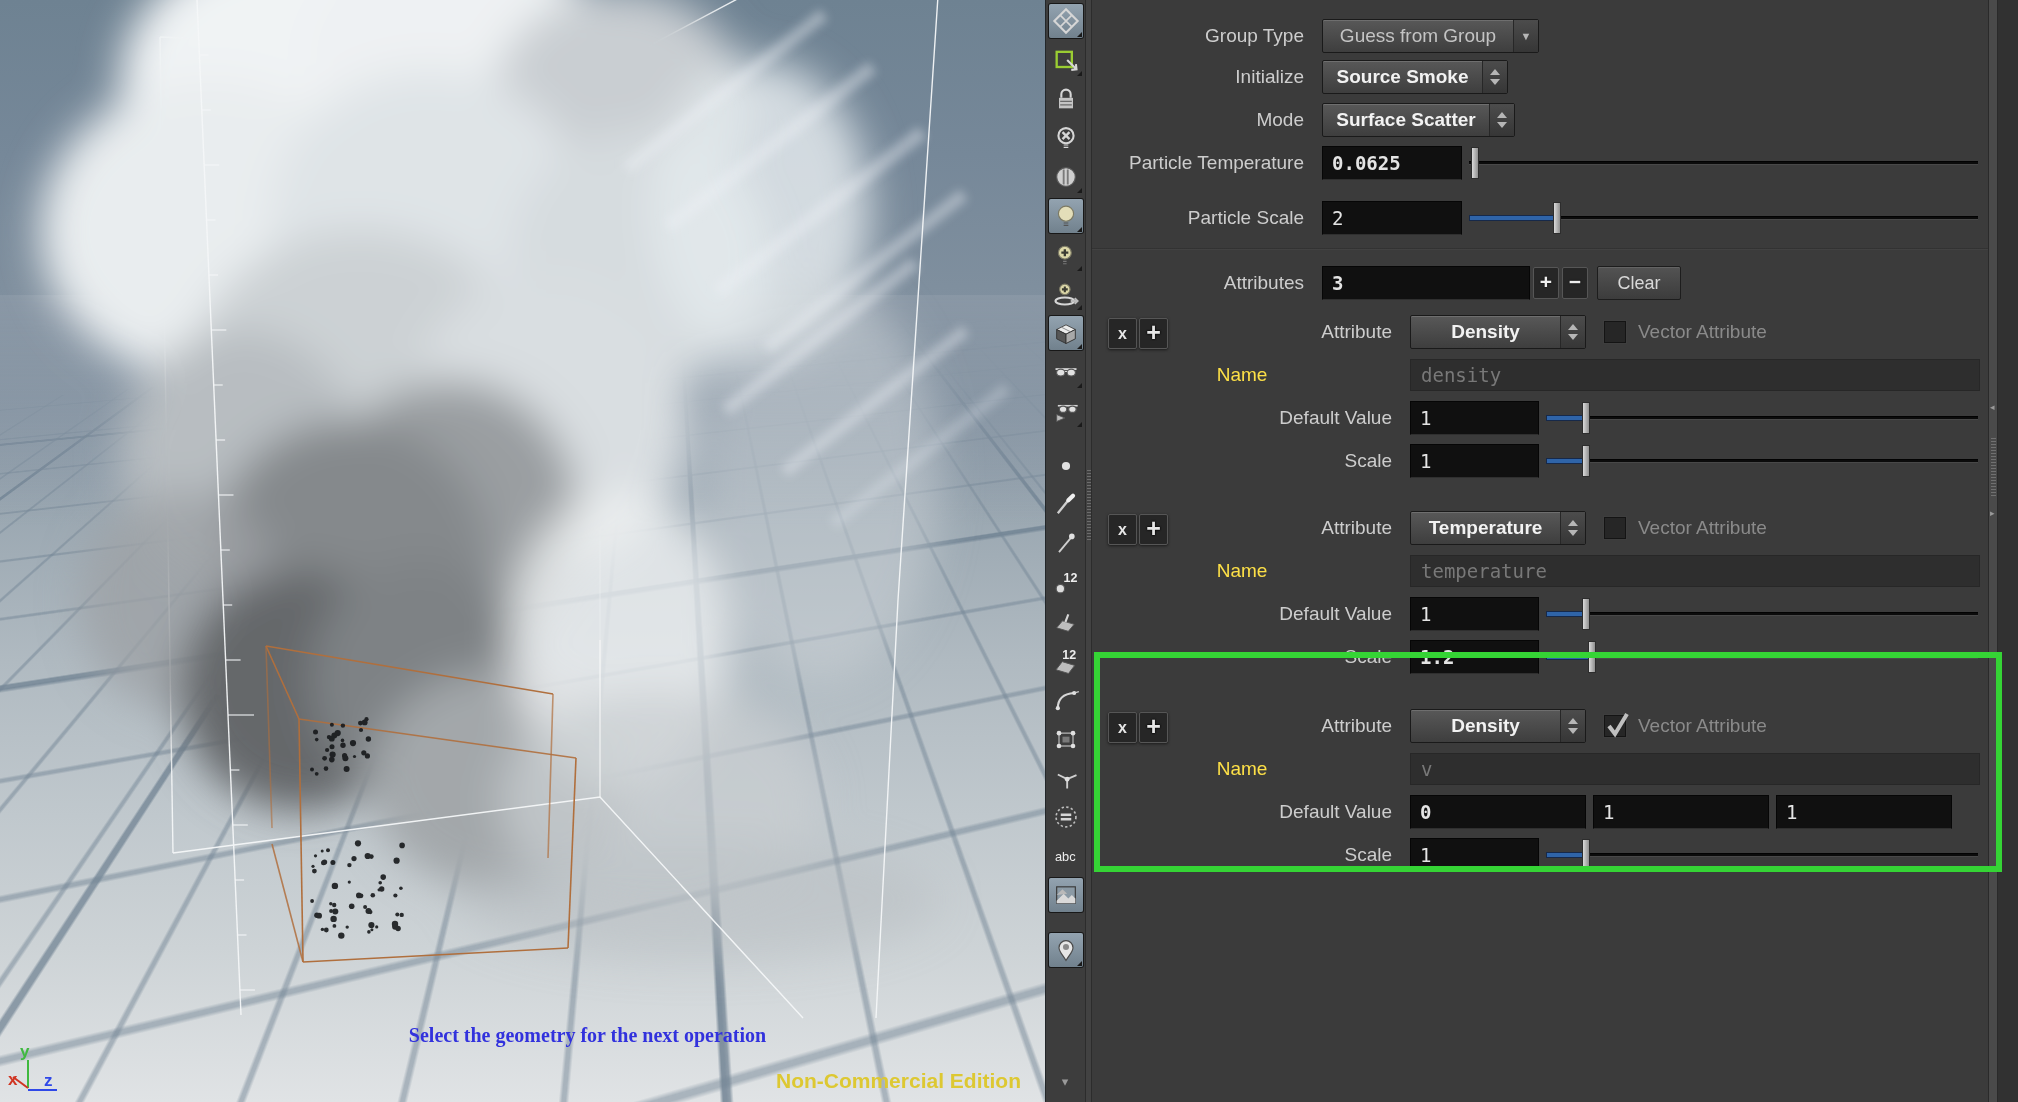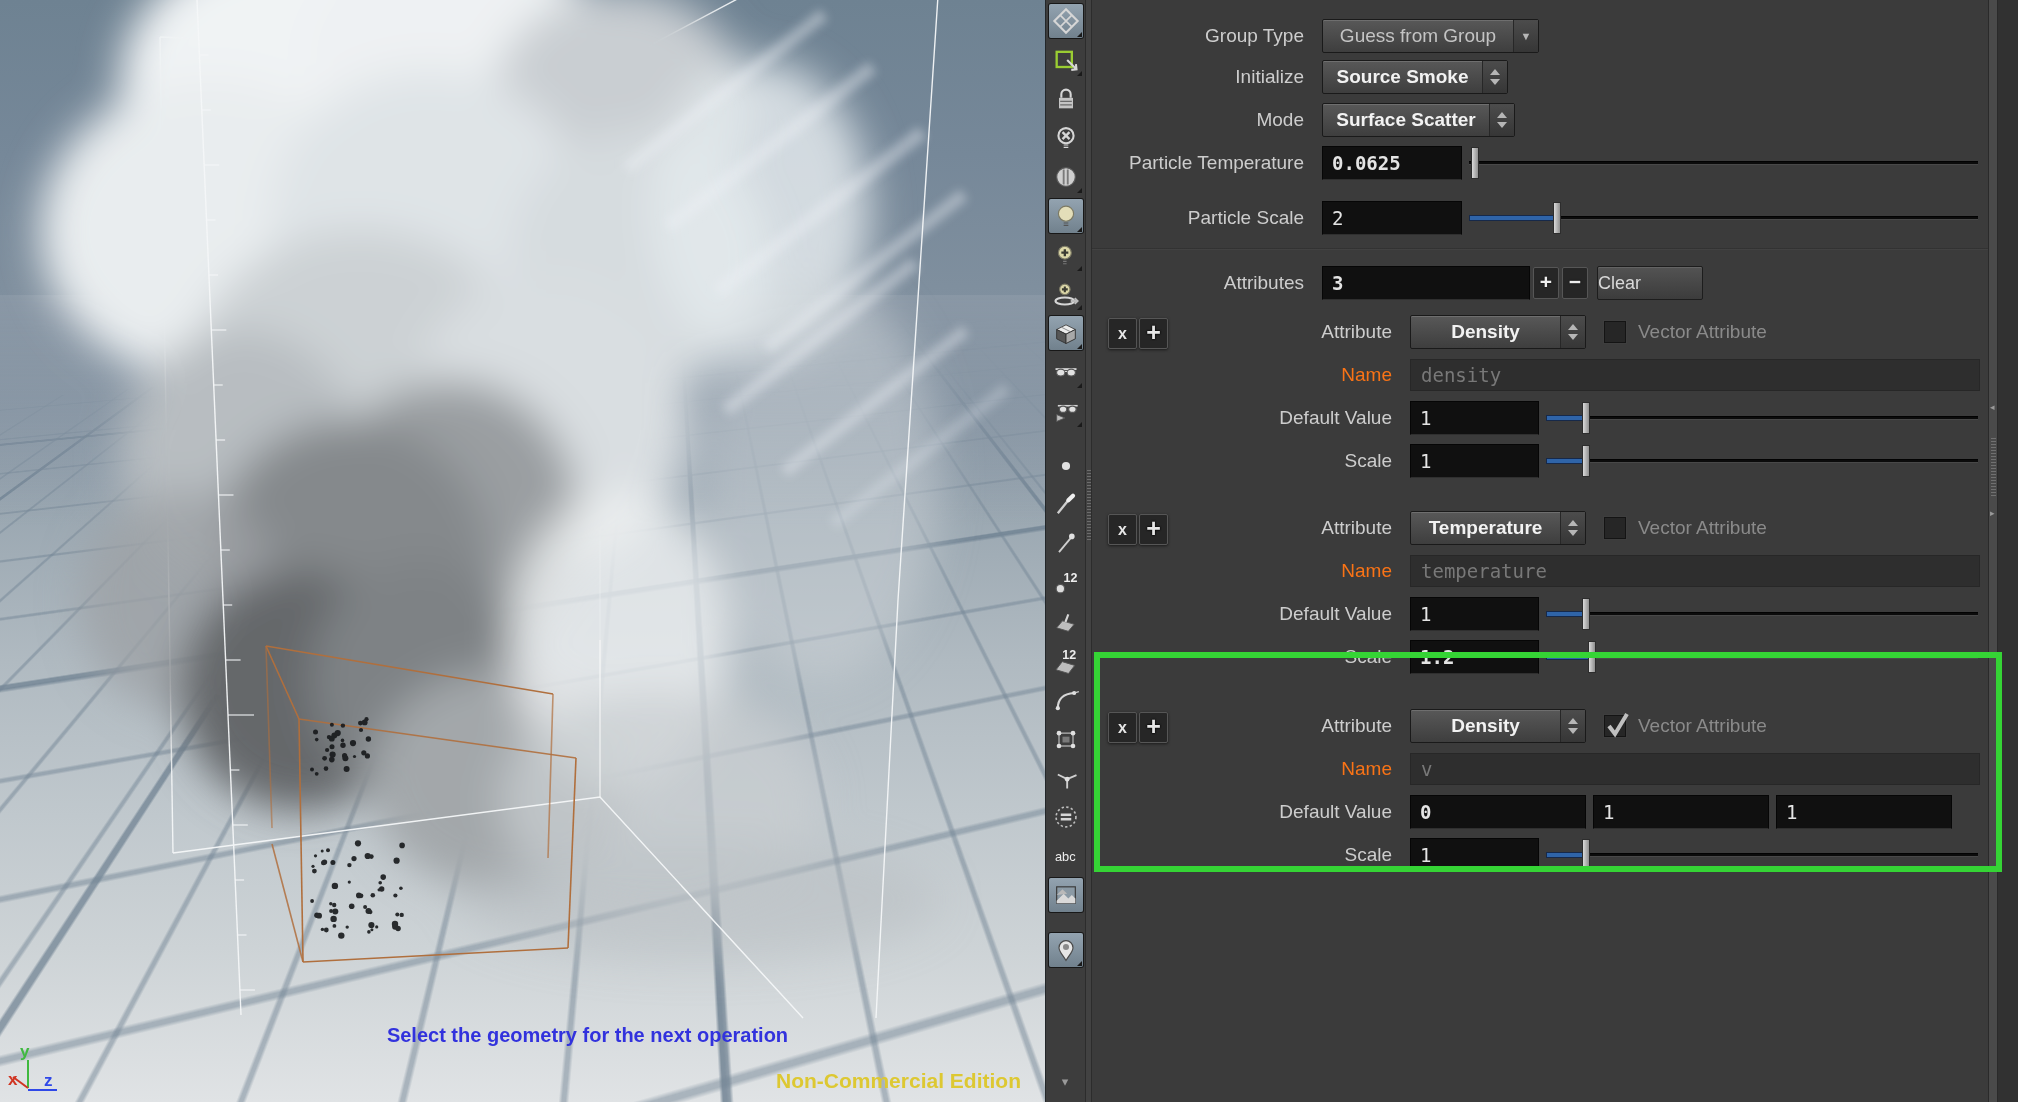--- a/index.html
+++ b/index.html
@@ -15,21 +15,21 @@
     background-image:
       repeating-linear-gradient(90deg, rgba(116,134,150,0) 0 44px, rgba(116,134,150,.5) 44px 46px),
       repeating-linear-gradient(0deg,  rgba(116,134,150,0) 0 44px, rgba(116,134,150,.5) 44px 46px),
       repeating-linear-gradient(90deg, rgba(100,120,138,0) 0 218px, rgba(100,120,138,.65) 218px 221px),
       repeating-linear-gradient(0deg,  rgba(100,120,138,0) 0 218px, rgba(100,120,138,.65) 218px 221px);
     transform:perspective(620px) rotateX(63deg) rotateZ(-11deg);transform-origin:42% 0;}
   .haze{position:absolute;left:0;top:295px;width:100%;height:230px;
     background:linear-gradient(180deg,#8997a5 0%,rgba(137,151,165,.85) 30%,rgba(137,151,165,0) 100%);}
   #vp-svg{position:absolute;left:0;top:0;}
   .vp-prompt{position:absolute;left:0;top:1024px;width:1175px;text-align:center;
-    font-size:20px;font-weight:bold;color:#3232dd;}
+    font-size:20px;font-weight:bold;color:#3232dd;font-family:Liberation Serif, serif;}
   .vp-help{position:absolute;left:150px;top:1070px;font-size:20px;color:#161616;z-index:3;}
   .vp-watermark{position:absolute;right:24px;top:1069px;font-size:21px;font-weight:bold;
     color:#ddc832;z-index:2;}
 
   
   .toolbar{position:absolute;left:1045px;top:0;width:40px;height:1102px;background:#3d3d3d;
     border-left:1px solid #23272a;display:flex;flex-direction:column;align-items:center;padding-top:4px;}
   .tbi{position:relative;width:34px;height:34px;margin-bottom:5px;border-radius:2px;
     display:flex;align-items:center;justify-content:center;flex:none;}
   .tbi.sel{background:linear-gradient(#93a3b0,#71818d);box-shadow:0 0 0 1px #181818;}
@@ -44,21 +44,21 @@
   .pane-grip .dots{position:absolute;left:1px;top:470px;width:4px;height:70px;
     background:repeating-linear-gradient(0deg,#6d6d6d 0 1px,transparent 1px 3px);}
 
   
   .params{position:absolute;left:1092px;top:0;width:896px;height:1102px;background:#3b3b3b;
     color:#cdcdcd;font-size:19px;margin-top:27px;}
   .prow{position:absolute;left:0;right:8px;height:34px;display:flex;align-items:center;}
   .plabel{width:230px;text-align:right;padding-right:18px;color:#cdcdcd;flex:none;
     white-space:nowrap;}
   .plabel.wide{width:318px;}
-  .plabel.dis{color:#f97316;}
+  .plabel.dis{color:#fde047;text-align:center;}
   .nfield{height:34px;background:#101010;border:1px solid #060606;border-bottom-color:#2f2f2f;
     color:#e4e4e4;font-family:"DejaVu Sans Mono",monospace;font-size:19px;line-height:32px;
     padding-left:9px;flex:none;overflow:hidden;}
   .nfield.b{font-weight:bold;}
   .namefield{height:32px;background:#2e2e2e;border:1px solid #272727;color:#787878;
     font-family:"DejaVu Sans Mono",monospace;font-size:19px;line-height:30px;padding-left:10px;
     flex:1;}
   .menu-btn{height:34px;display:flex;align-items:stretch;background:linear-gradient(#585858,#3e3e3e);
     border:1px solid #1a1a1a;border-radius:2px;box-shadow:inset 0 1px 0 rgba(255,255,255,.14);
     flex:none;cursor:default;}
@@ -81,23 +81,23 @@
   .handle{position:absolute;top:1px;width:8px;height:32px;
     background:linear-gradient(90deg,#dadada,#8f8f8f);border:1px solid #2d2d2d;}
   .sbtn{width:29px;height:31px;background:#262626;border:1px solid #565656;border-radius:2px;
     box-shadow:0 1px 3px rgba(0,0,0,.55);color:#e6e6e6;font-weight:bold;text-align:center;
     flex:none;cursor:default;}
   .sbtn.x{font-size:16px;line-height:29px;}
   .sbtn.p{font-size:25px;line-height:27px;text-shadow:0 0 2px #000,0 0 2px #000;}
   .cbtn{width:26px;height:32px;background:#262626;border:1px solid #565656;border-radius:2px;
     color:#eee;font-weight:bold;font-size:21px;line-height:28px;text-align:center;flex:none;
     margin-left:3px;text-shadow:0 0 2px #000;}
-  .clear-btn{width:106px;height:34px;margin-left:9px;background:linear-gradient(#535353,#3c3c3c);
+  .clear-btn{width:84px;height:34px;margin-left:9px;background:linear-gradient(#535353,#3c3c3c);
     border:1px solid #1d1d1d;border-radius:2px;box-shadow:inset 0 1px 0 rgba(255,255,255,.1);
-    color:#d8d8d8;font-size:18px;line-height:32px;text-align:left;flex:none;}
+    color:#d8d8d8;font-size:18px;line-height:32px;text-align:center;flex:none;}
   .checkbox{width:22px;height:22px;background:#262626;border:1px solid #141414;
     box-shadow:0 0 0 1px #3e3e3e;margin-left:18px;position:relative;flex:none;}
   .checkbox svg{position:absolute;left:-2px;top:-6px;overflow:visible;}
   .cb-label{margin-left:12px;color:#8a8a8a;white-space:nowrap;}
   .psep-line{position:absolute;left:0;right:0;top:221px;height:2px;
     background:linear-gradient(#2b2b2b,#4a4a4a);}
   .ablock{position:absolute;left:0;right:0;}
   .green-box{position:absolute;left:1094px;top:652px;width:908px;height:220px;
     border:6px solid #35d435;z-index:30;pointer-events:none;}
 

